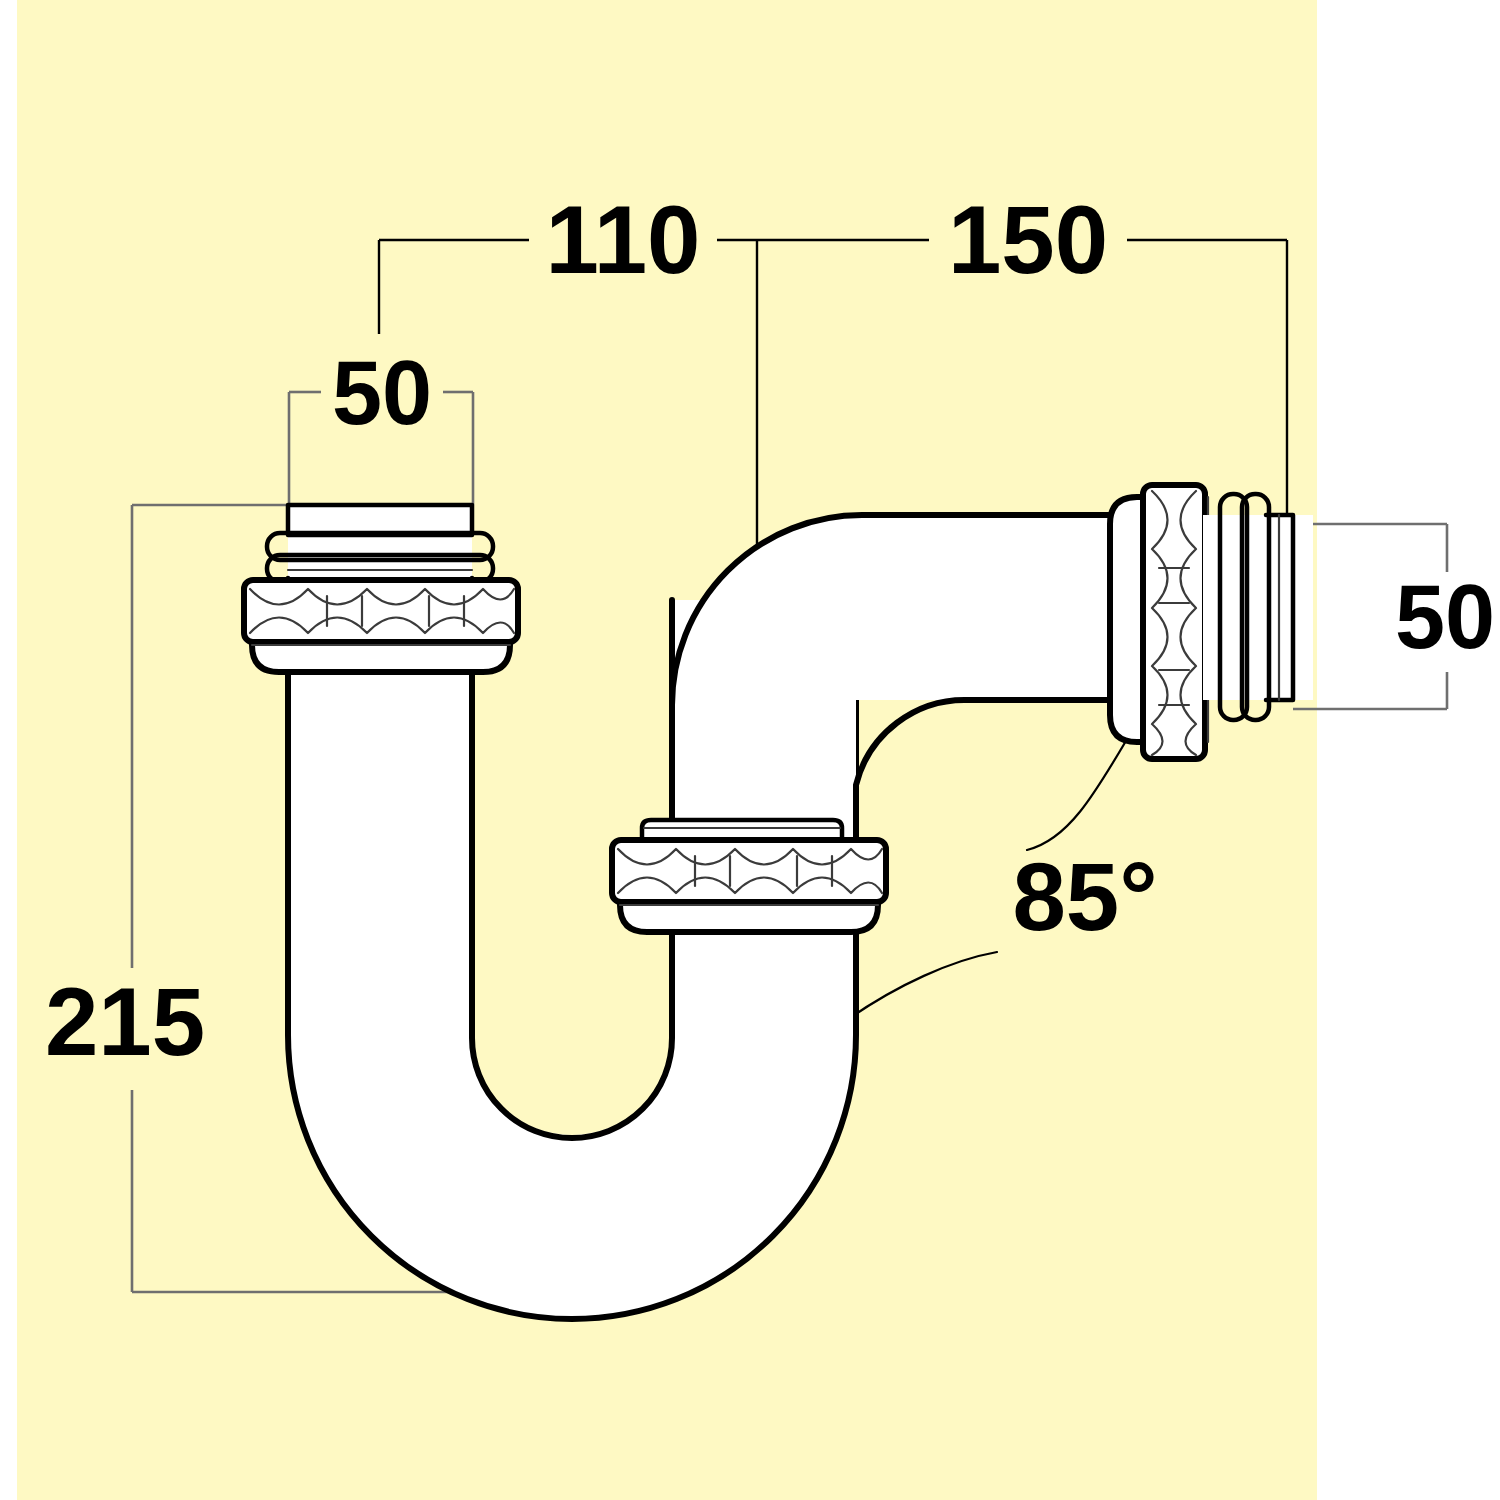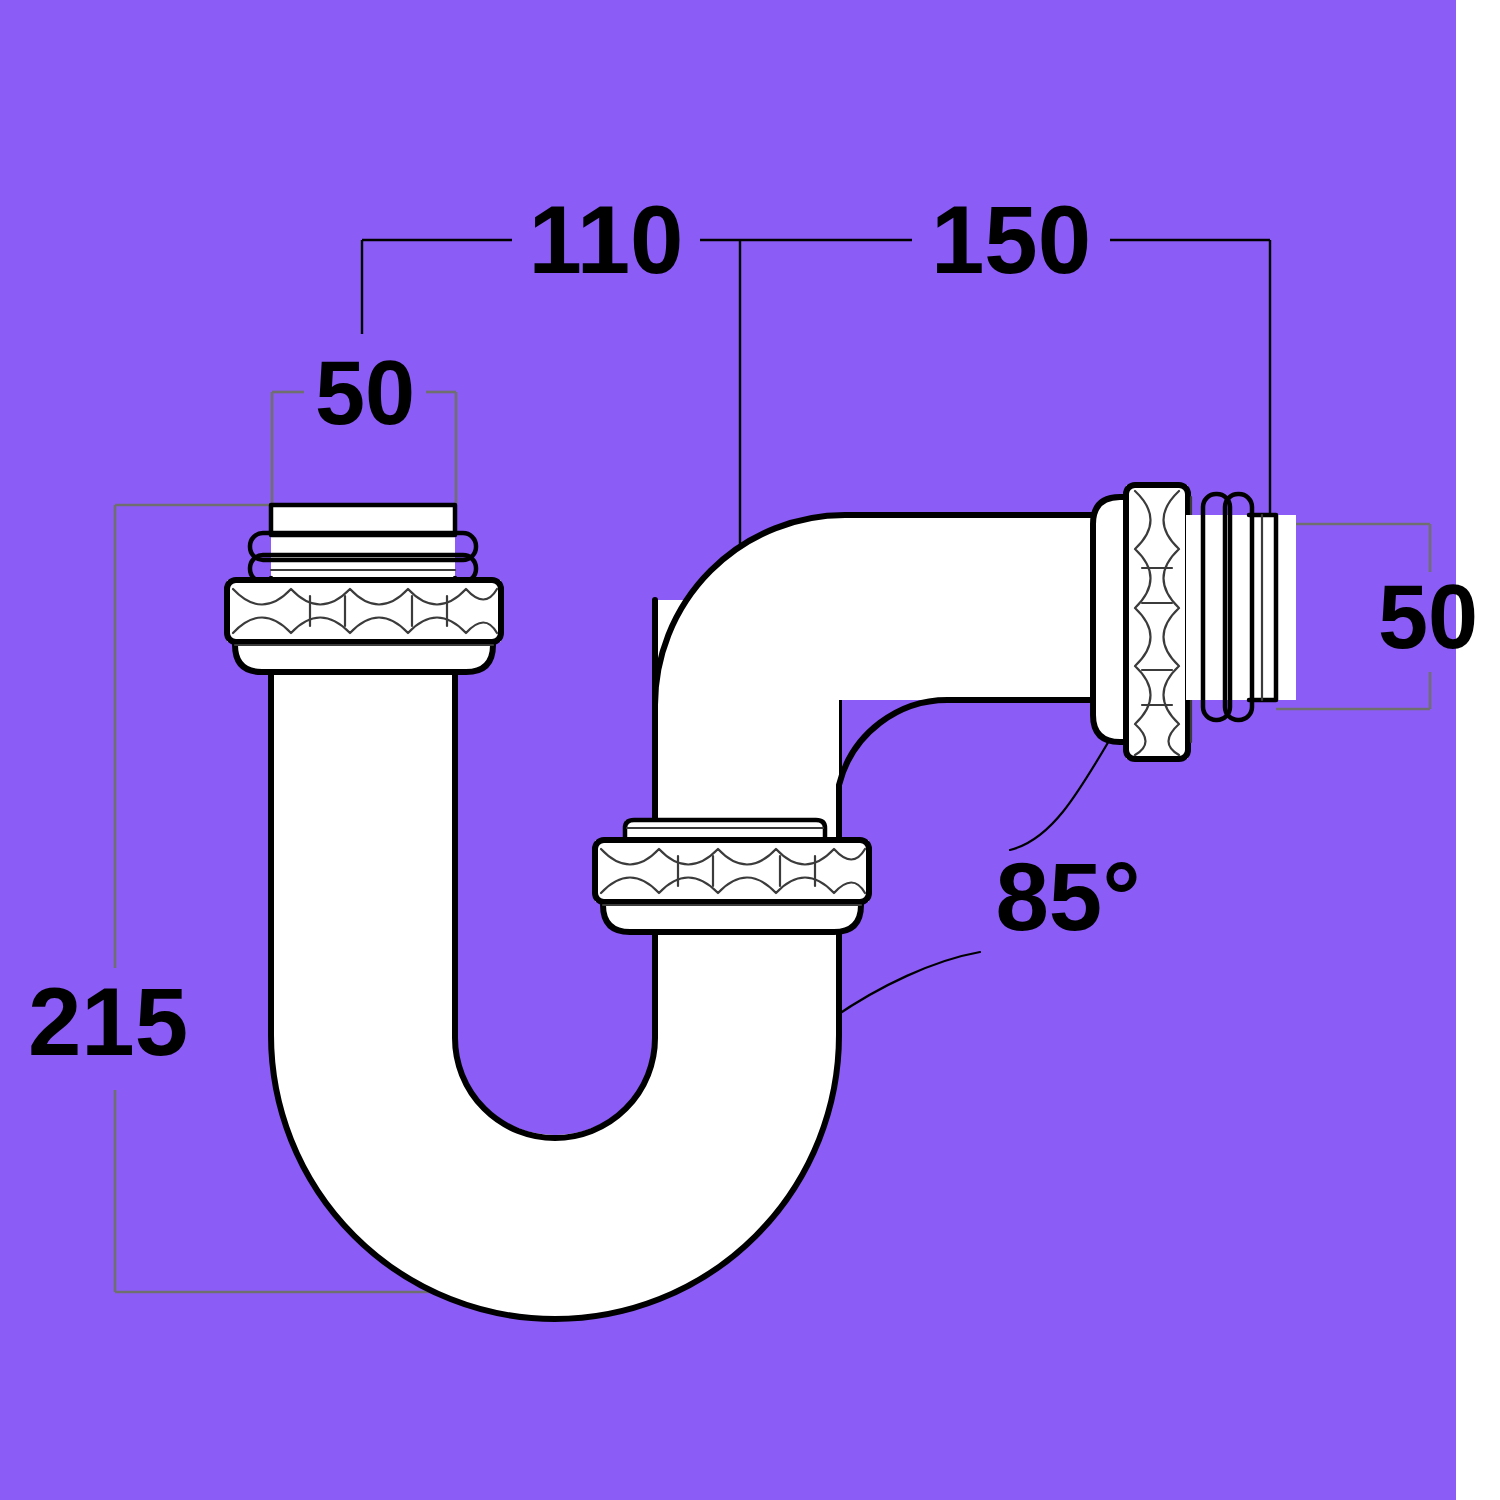--- a/index.html
+++ b/index.html
@@ -7,23 +7,24 @@
     padding: 0;
     background: #ffffff;
   }
   body {
     width: 1500px;
     height: 1500px;
     font-family: "Liberation Sans", sans-serif;
   }
   #drawing-root {
     position: relative;
-    width: 1456px;
+    width: 1300px;
     height: 1500px;
-    background: #8b5cf6;
+    background: #fef9c3;
+    margin-left: 17px;
   }
   svg.cad {
     display: block;
     width: 1500px;
     height: 1500px;
   }
   .part-outline {
     fill: none;
     stroke: #000000;
     stroke-width: 6;

